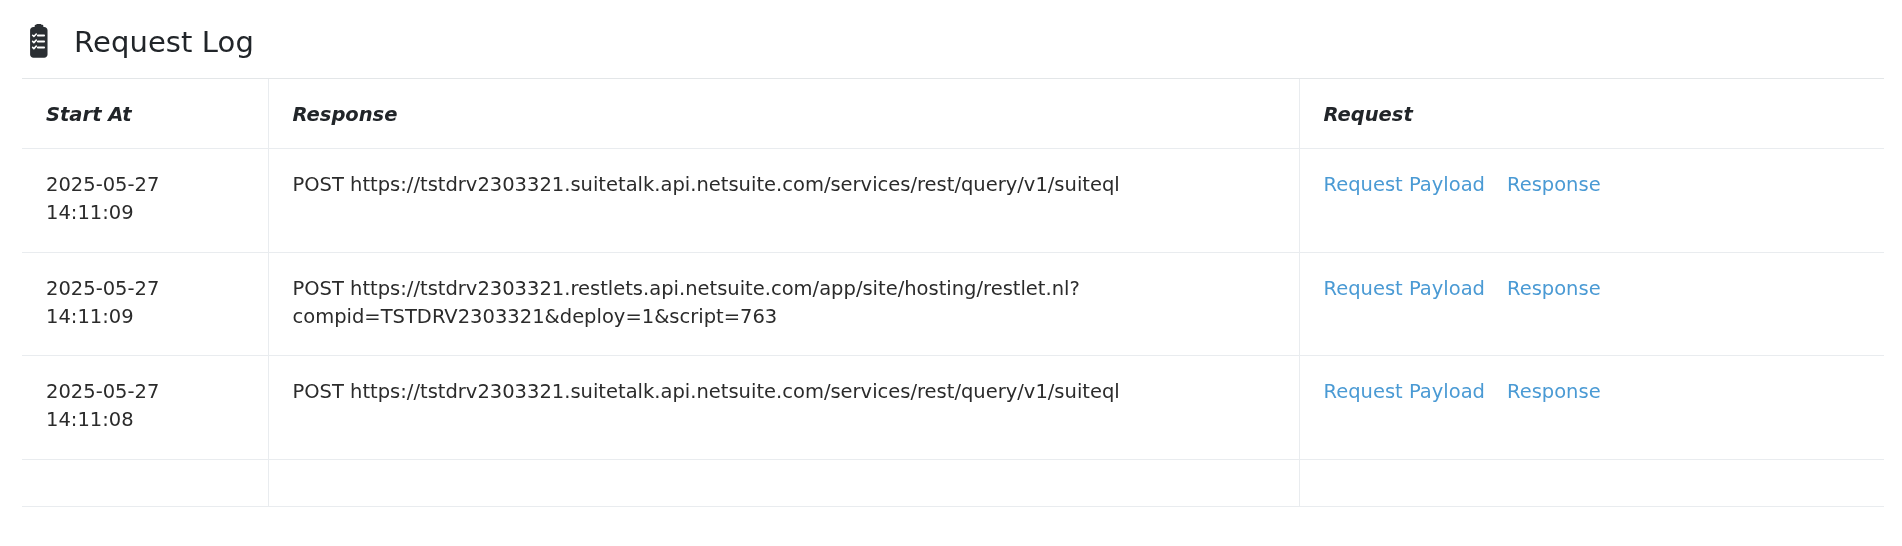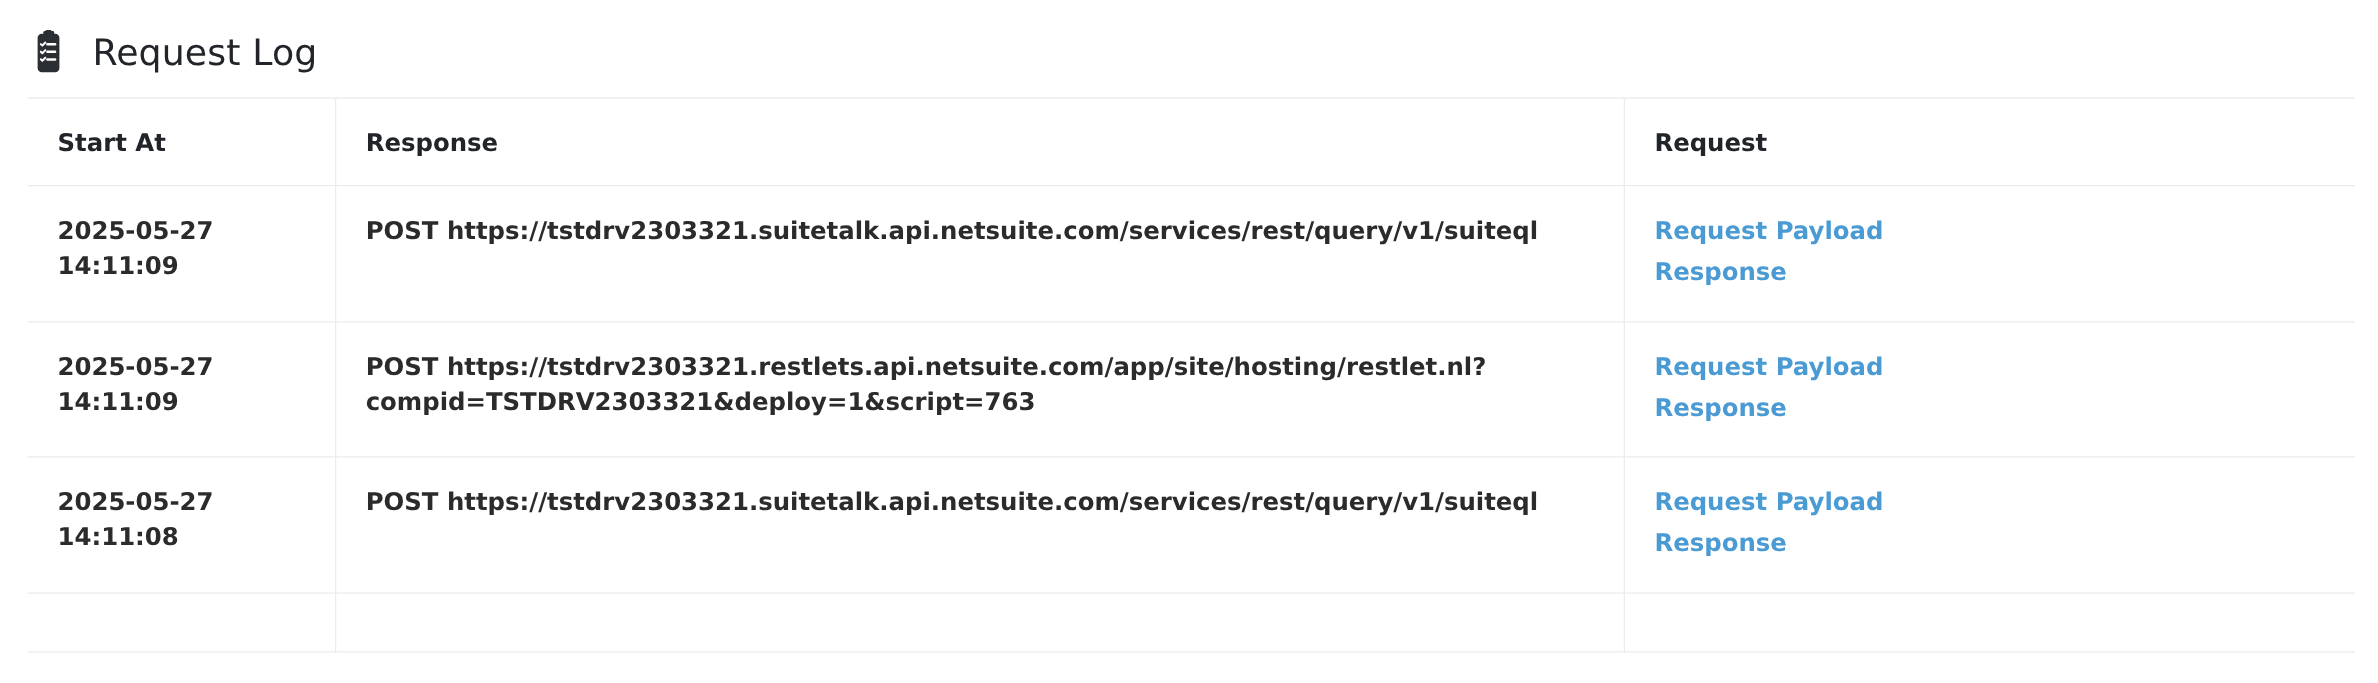--- a/index.html
+++ b/index.html
@@ -66,47 +66,48 @@
   table.req-log th {
     text-align: left;
     font-weight: 700;
     font-size: 19.5px;
     color: #212529;
     padding: 24px 0 22px 24px;
     border-bottom: 1px solid #e9ecef;
     border-right: 1px solid #e9ecef;
     vertical-align: middle;
     background: #ffffff;
+    font-style: italic;
   }
   table.req-log th:last-child { border-right: 0; }
 
   table.req-log td {
     padding: 22px 24px 24px 24px;
     border-bottom: 1px solid #e9ecef;
     border-right: 1px solid #e9ecef;
     vertical-align: top;
     color: #2b2b2b;
     line-height: 1.45;
-    font-weight: 700;
+    font-weight: 400;
   }
   table.req-log td:last-child { border-right: 0; }
 
   .cell-start {
     white-space: pre-line;
     color: #212529;
   }
   .cell-request {
     word-break: break-word;
     color: #212529;
   }
 
   .details-links {
     display: flex;
-    flex-direction: column;
-    gap: 5px;
+    flex-direction: row;
+    gap: 22px;
   }
   .detail-link {
     color: #4a9ad4;
     text-decoration: none;
     font-size: 19.5px;
     line-height: 1.45;
     width: fit-content;
     cursor: pointer;
   }
 

